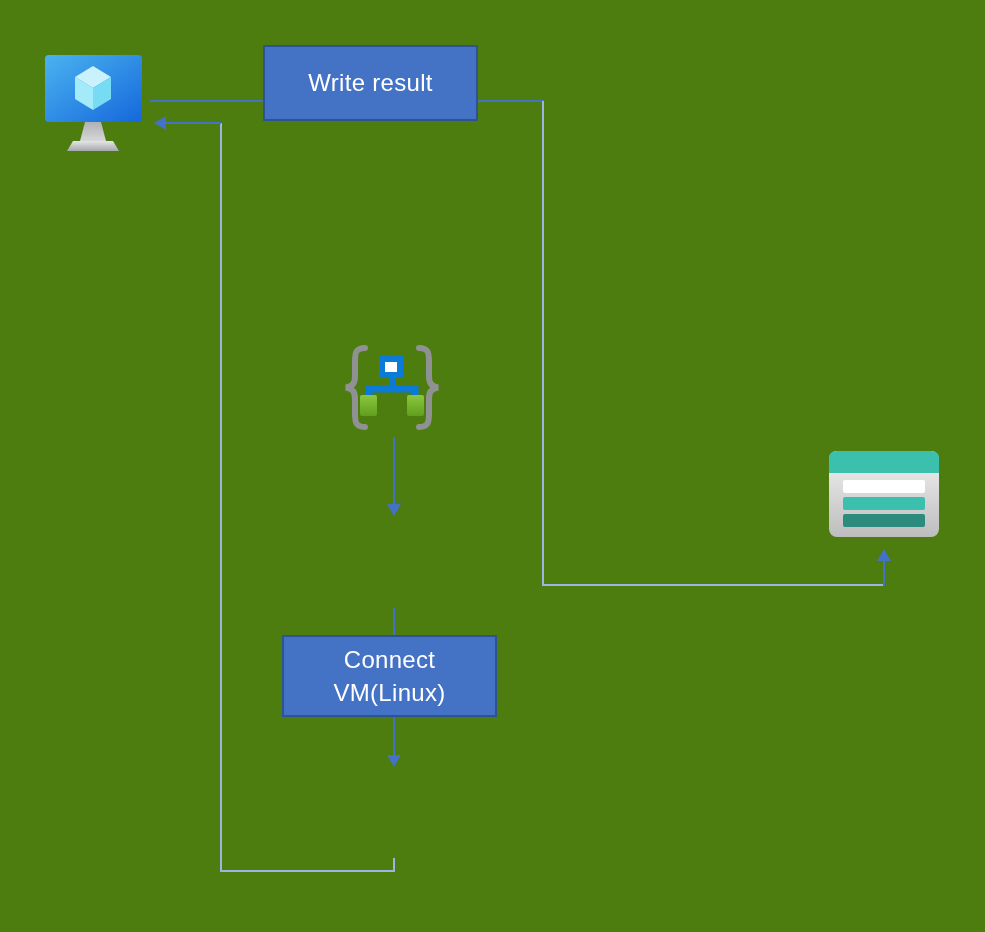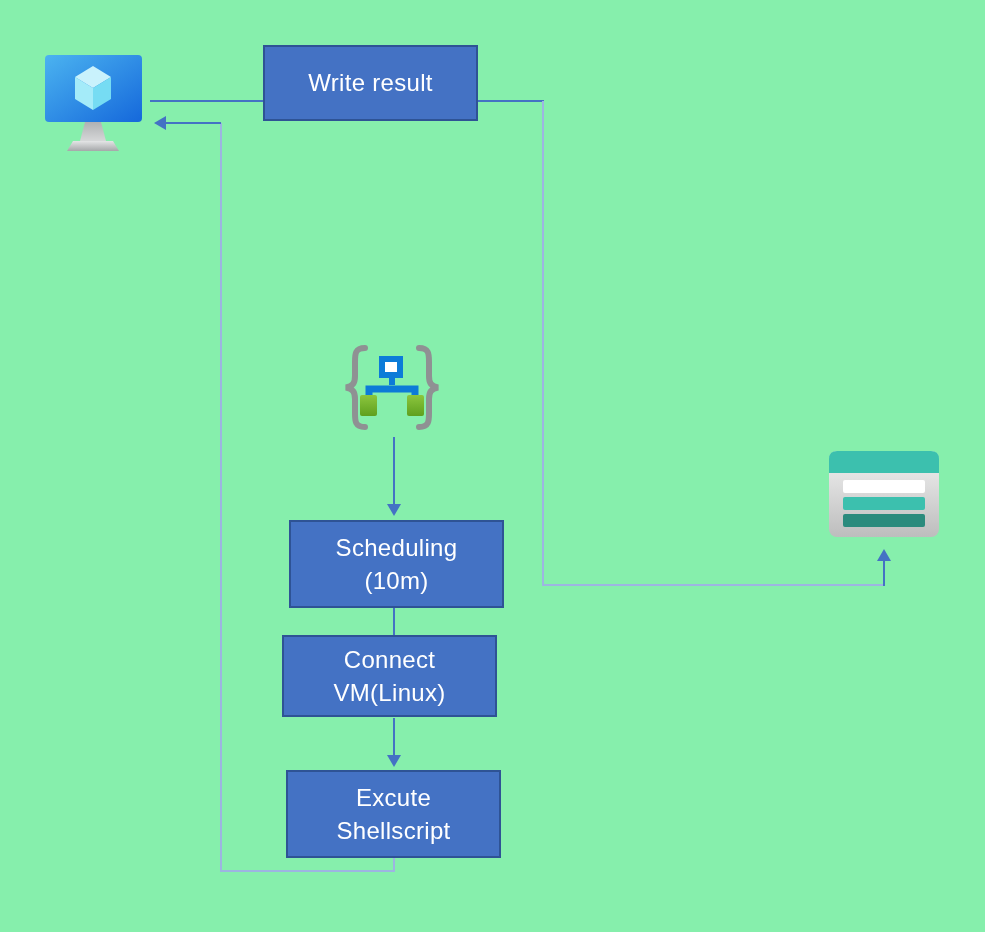--- a/index.html
+++ b/index.html
@@ -1,17 +1,17 @@
 <!DOCTYPE html>
 <html><head>
 <meta charset="utf-8">
 <style>
   html,body{margin:0;padding:0;background:#fff;}
   .canvas{
-    position:relative;width:985px;height:932px;background:#86efac;overflow:hidden;
+    position:relative;width:985px;height:932px;background:#4d7c0f;overflow:hidden;
     font-family:"Liberation Sans",sans-serif;
   }
   
   .line{position:absolute;}
   .line.h{height:2px;}
   .line.v{width:2px;}
   .line.dark{background:#4472C4;}
   .line.light{background:#9DB5E1;}
   
   .arr{position:absolute;width:0;height:0;}
@@ -104,28 +104,20 @@
     <path d="M9,1 L103,1 Q111,1 111,9 L111,23 L1,23 L1,9 Q1,1 9,1 Z" fill="#3CC0AE"></path>
     <rect x="15" y="30" width="82" height="13" rx="2" fill="#FFFFFF"></rect>
     <rect x="15" y="47" width="82" height="13" rx="2" fill="#3CC0AE"></rect>
     <rect x="15" y="64" width="82" height="13" rx="2" fill="#2B8B7D"></rect>
   </svg>
 
   <div class="node" style="left:263px;top:45px;width:215px;height:76px">
     <span class="lbl">Write result</span>
   </div>
 
-  <div class="node" style="left:289px;top:520px;width:215px;height:88px">
-    <span class="lbl">Scheduling
-(10m)</span>
-  </div>
 
   <div class="node" style="left:282px;top:635px;width:215px;height:82px">
     <span class="lbl">Connect
 VM(Linux)</span>
   </div>
 
-  <div class="node" style="left:286px;top:770px;width:215px;height:88px">
-    <span class="lbl">Excute
-Shellscript</span>
-  </div>
 
 </div>
 
 </body></html>

